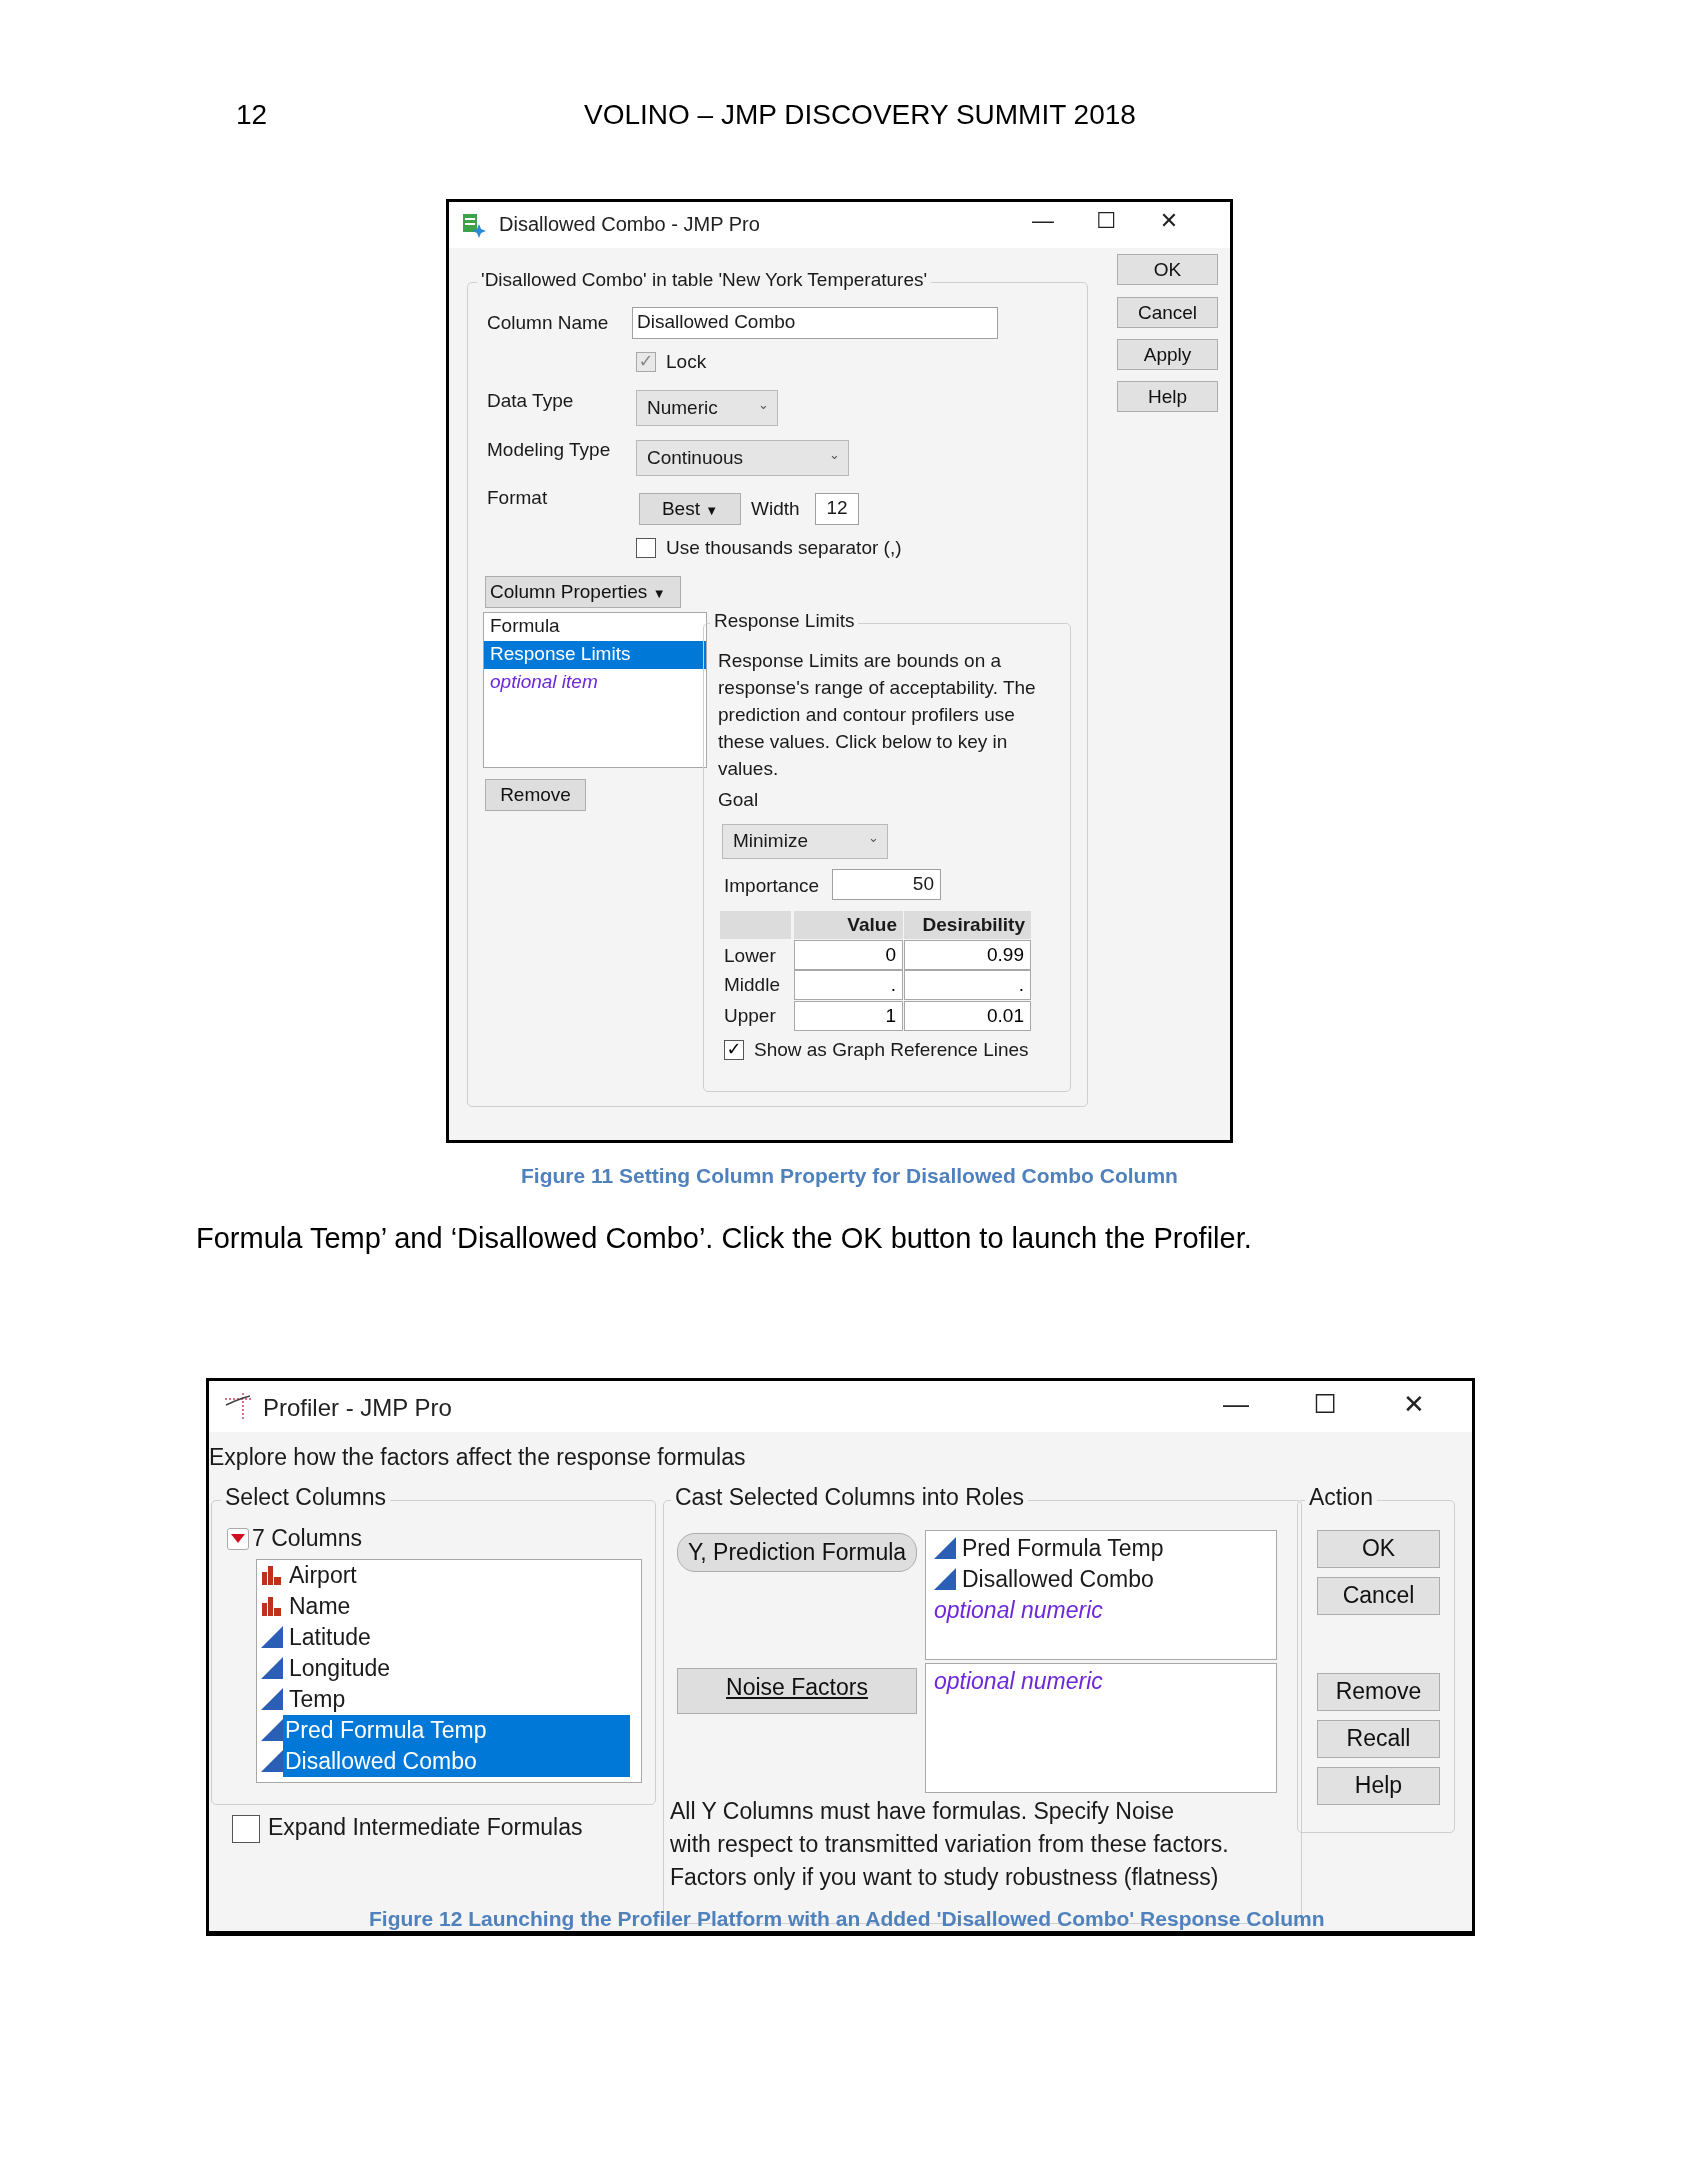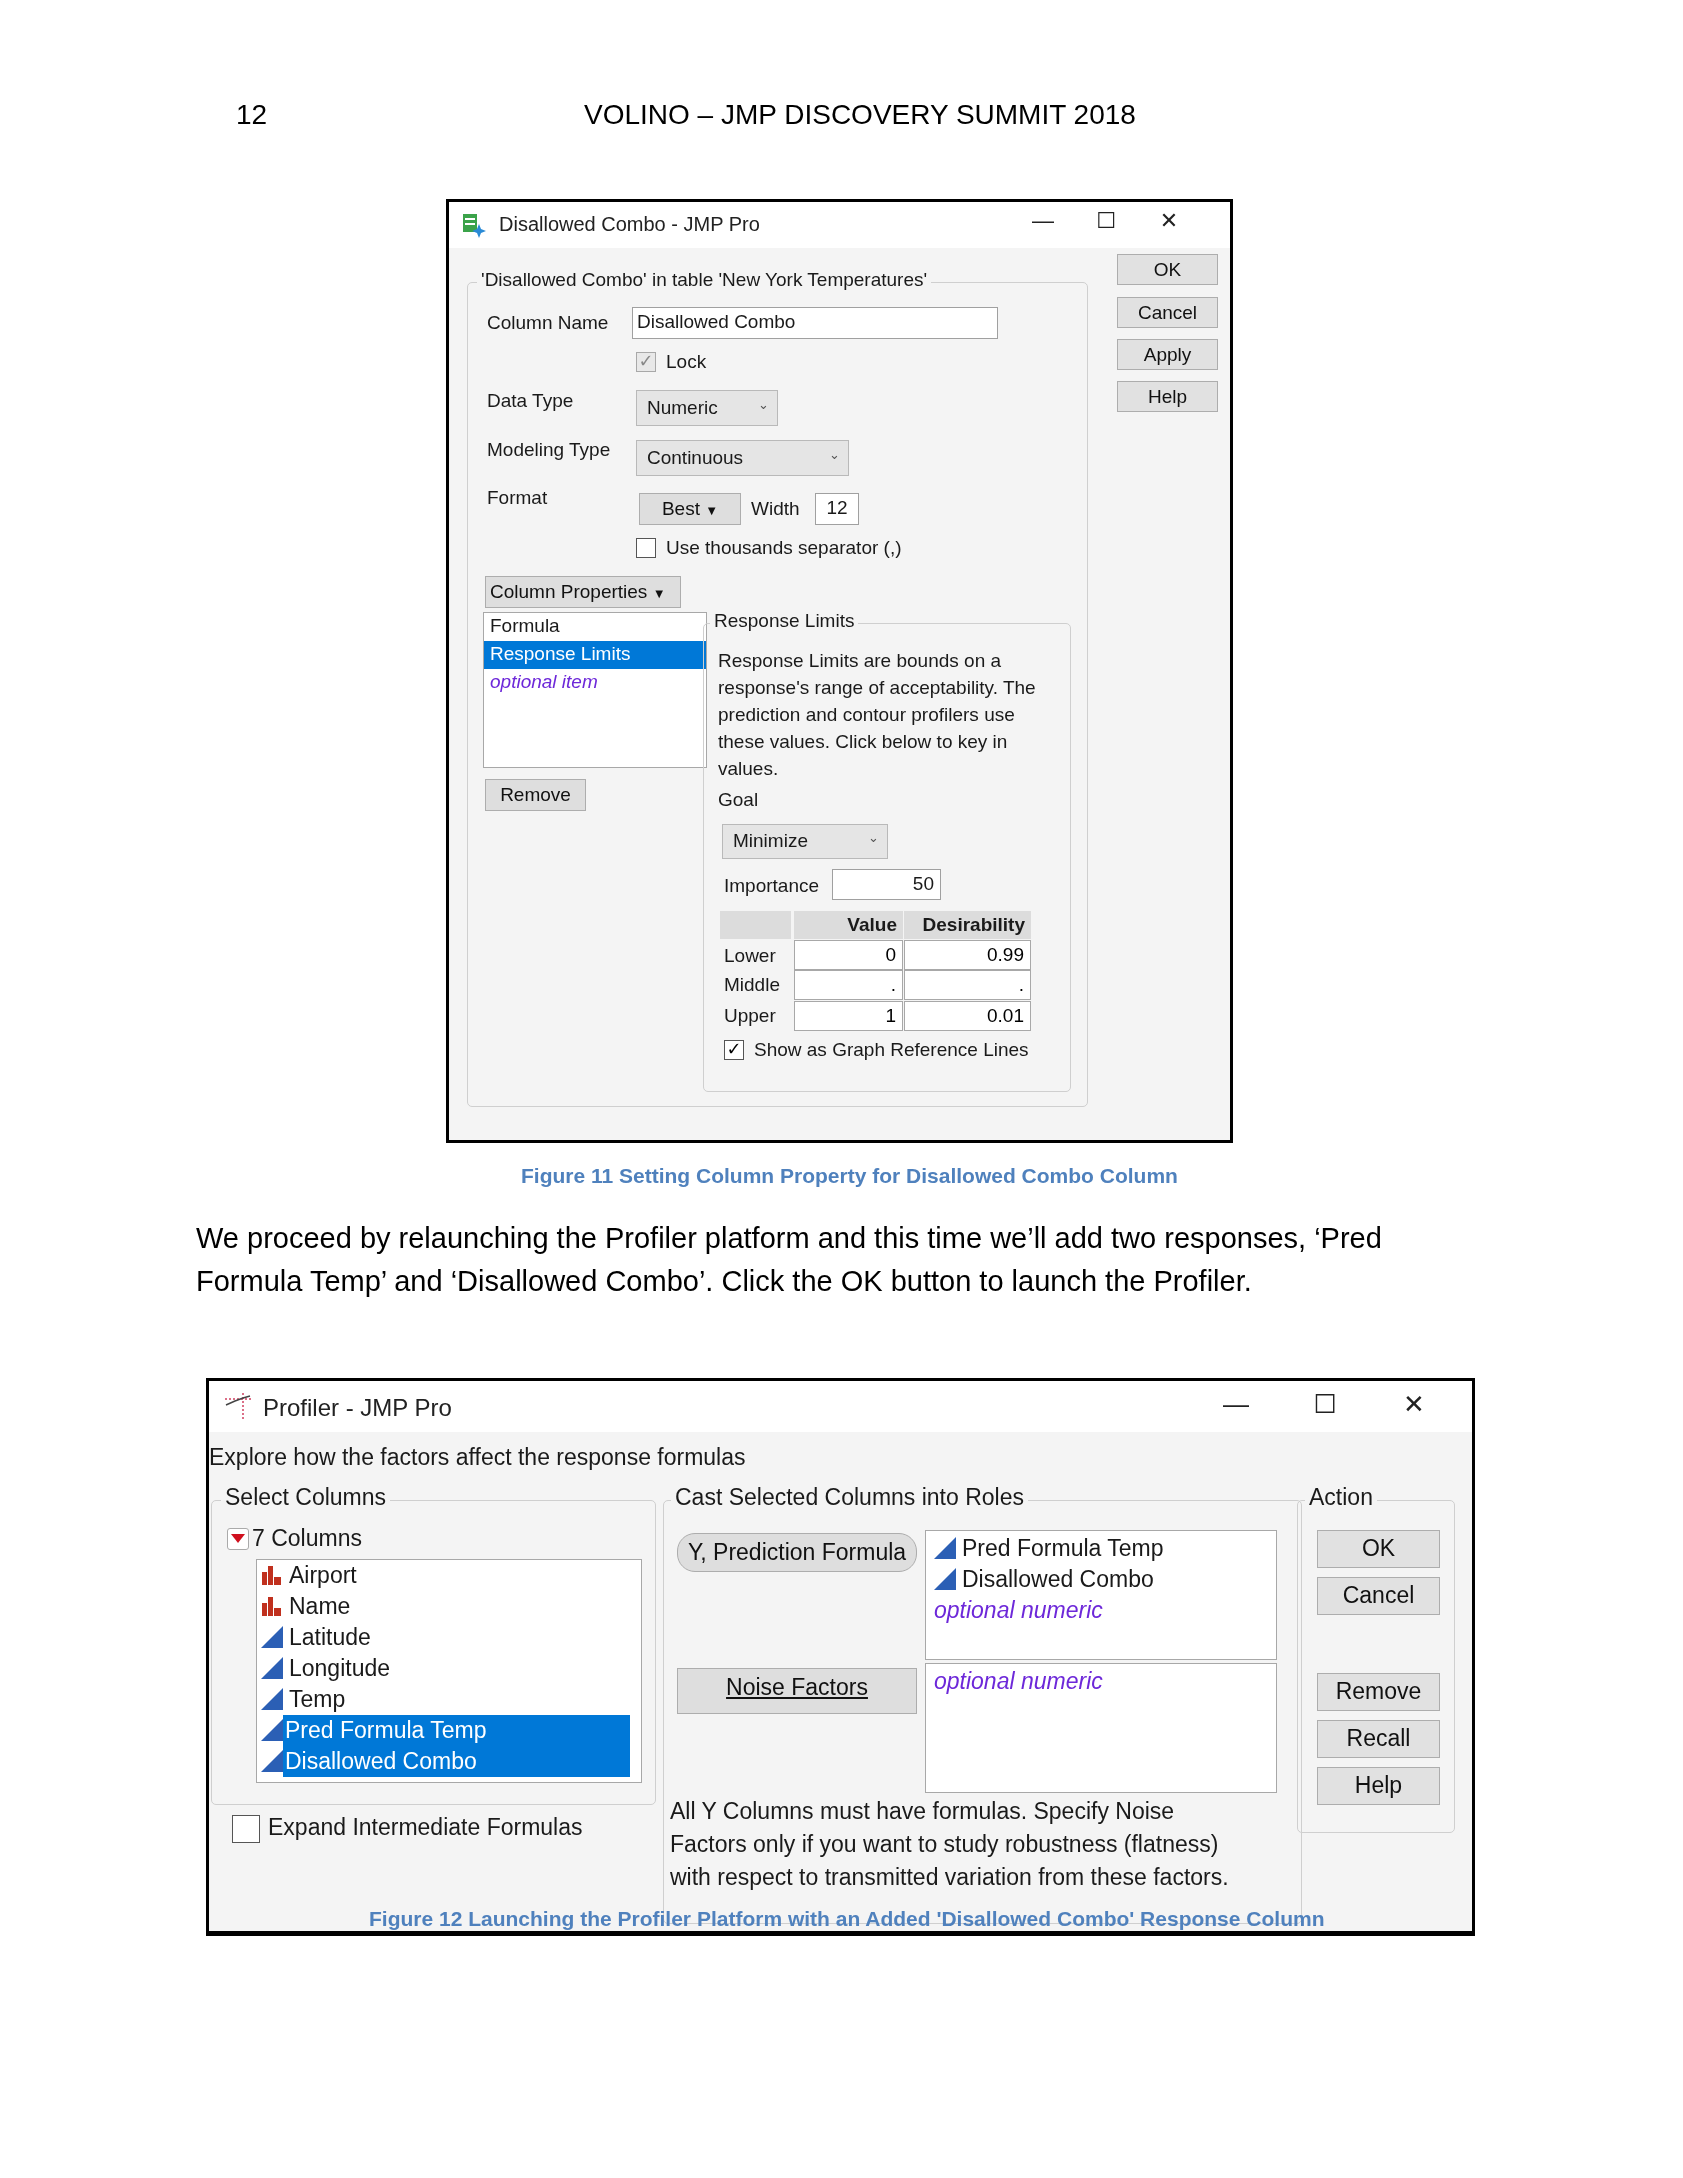--- a/index.html
+++ b/index.html
@@ -148,21 +148,20 @@
 
   <div class="btn ui" style="left:668px; top:52px; width:101px; height:31px; padding-top:4px;">OK</div>
   <div class="btn ui" style="left:668px; top:95px; width:101px; height:31px; padding-top:4px;">Cancel</div>
   <div class="btn ui" style="left:668px; top:137px; width:101px; height:31px; padding-top:4px;">Apply</div>
   <div class="btn ui" style="left:668px; top:179px; width:101px; height:31px; padding-top:4px;">Help</div>
 </div>
 
 <div class="abs caption" style="left:521px; top:1164px;">Figure 11 Setting Column Property for Disallowed Combo Column</div>
 
 <div class="abs para" style="left:196px; top:1217px;">
-  <div>We proceed by relaunching the Profiler platform and this time we’ll add two responses, ‘Pred</div>
   <div>Formula Temp’ and ‘Disallowed Combo’. Click the OK button to launch the Profiler.</div>
 </div>
 
 <div class="win" style="left:206px; top:1330px; width:1269px; height:558px; border-bottom:5px solid #000;margin-top:48px;">
   <div class="titlebar" style="height:51px;">
     <span class="abs" style="left:14px; top:10px; width:30px; height:30px;">
       <svg width="30" height="30" viewBox="0 0 30 30">
         <line x1="20" y1="2" x2="20" y2="28" stroke="#d04060" stroke-width="1.5" stroke-dasharray="2,2"></line>
         <line x1="2" y1="8" x2="28" y2="8" stroke="#d04060" stroke-width="1.5" stroke-dasharray="2,2"></line>
         <path d="M3 14 L12 10 L20 7 L27 5" stroke="#444" stroke-width="1.5" fill="none"></path>
@@ -233,22 +232,22 @@
     <div class="hint">optional numeric</div>
   </div>
 
   <div class="btn ui2" style="left:468px; top:287px; width:240px; height:46px; padding-top:5px; background:#dedede;text-decoration:underline;">Noise Factors</div>
   <div class="listbox ui2" style="left:716px; top:282px; width:352px; height:130px; padding:4px 8px;">
     <div class="hint">optional numeric</div>
   </div>
 
   <div class="abs ui2" style="left:461px; top:414px; line-height:33px;">
     <div>All Y Columns must have formulas.  Specify Noise</div>
+    <div>with respect to transmitted variation from these factors.</div>
     <div>Factors only if you want to study robustness (flatness)</div>
-    <div>with respect to transmitted variation from these factors.</div>
   </div>
 
   <div class="groupbox" style="left:1088px; top:119px; width:158px; height:333px;"></div>
   <span class="legend ui2" style="left:1096px; top:103px;">Action</span>
 
   <div class="btn ui2" style="left:1108px; top:149px; width:123px; height:38px; padding-top:4px;">OK</div>
   <div class="btn ui2" style="left:1108px; top:196px; width:123px; height:38px; padding-top:4px;">Cancel</div>
   <div class="btn ui2" style="left:1108px; top:292px; width:123px; height:38px; padding-top:4px;">Remove</div>
   <div class="btn ui2" style="left:1108px; top:339px; width:123px; height:38px; padding-top:4px;">Recall</div>
   <div class="btn ui2" style="left:1108px; top:386px; width:123px; height:38px; padding-top:4px;">Help</div>

